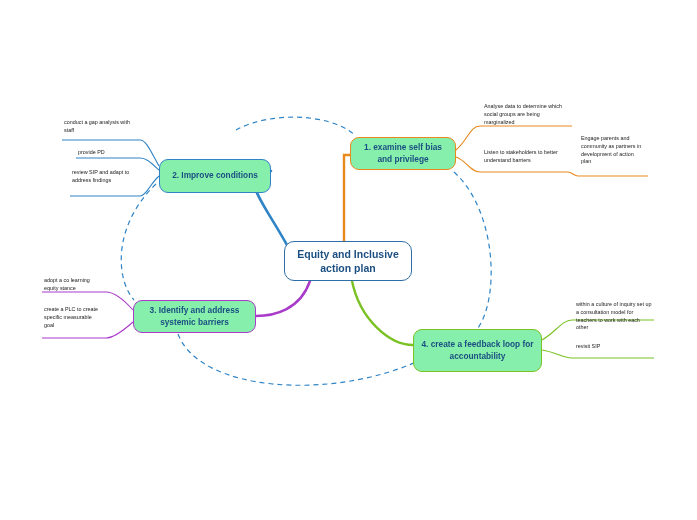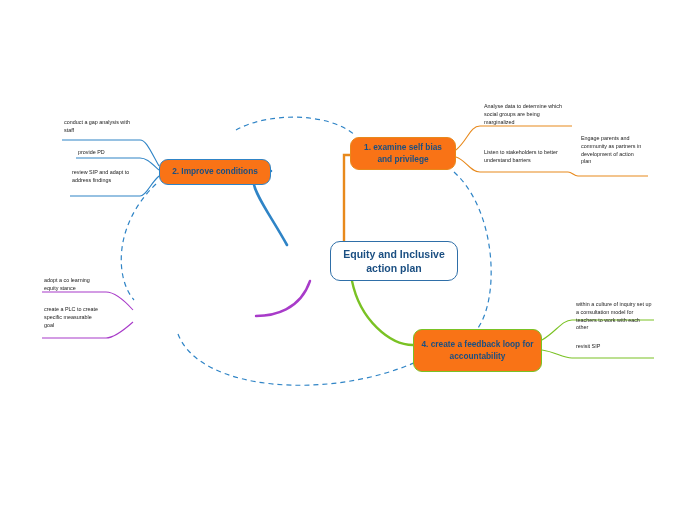--- a/index.html
+++ b/index.html
@@ -40,43 +40,42 @@
     width: 128px;
     height: 40px;
     border: 1.3px solid #2f6fa8;
     border-radius: 10px;
     background: #ffffff;
     color: #1b4f82;
     font-size: 10.5px;
     font-weight: bold;
     line-height: 1.35;
     padding: 2px 6px;
-    margin-left: 46px;
   }
   .branch {
     border-radius: 9px;
-    background: #f97316;
+    background: #86efac;
     font-size: 8.3px;
     font-weight: bold;
     line-height: 1.35;
     padding: 3px 7px;
   }
   .branch-1 {
     left: 350px;
     top: 137px;
     width: 106px;
     height: 33px;
     border: 1.2px solid #e8891c;
     color: #1b4f82;
   }
   .branch-2 {
     left: 159px;
     top: 159px;
     width: 112px;
-    height: 26px;
+    height: 34px;
     border: 1.2px solid #2f84c6;
     color: #1b4f82;
   }
   .branch-3 {
     left: 133px;
     top: 300px;
     width: 123px;
     height: 33px;
     border: 1.2px solid #a83bc9;
     color: #1b4f82;
@@ -161,20 +160,23 @@
   </div>
 
   <div class="node branch branch-1">
     <span>1. examine self bias and privilege</span>
   </div>
 
   <div class="node branch branch-2">
     <span>2. Improve conditions</span>
   </div>
 
+  <div class="node branch branch-3">
+    <span>3. Identify and address systemic barriers</span>
+  </div>
 
   <div class="node branch branch-4">
     <span>4. create a feedback loop for accountability</span>
   </div>
 
   <div class="leaf leaf-b1a">Analyse data to determine which social groups are being marginalized</div>
   <div class="leaf leaf-b1b">Listen to stakeholders to better understand barriers</div>
   <div class="leaf leaf-b1c">Engage parents and community as partners in development of action plan</div>
 
   <div class="leaf leaf-b2a">conduct a gap analysis with staff</div>

